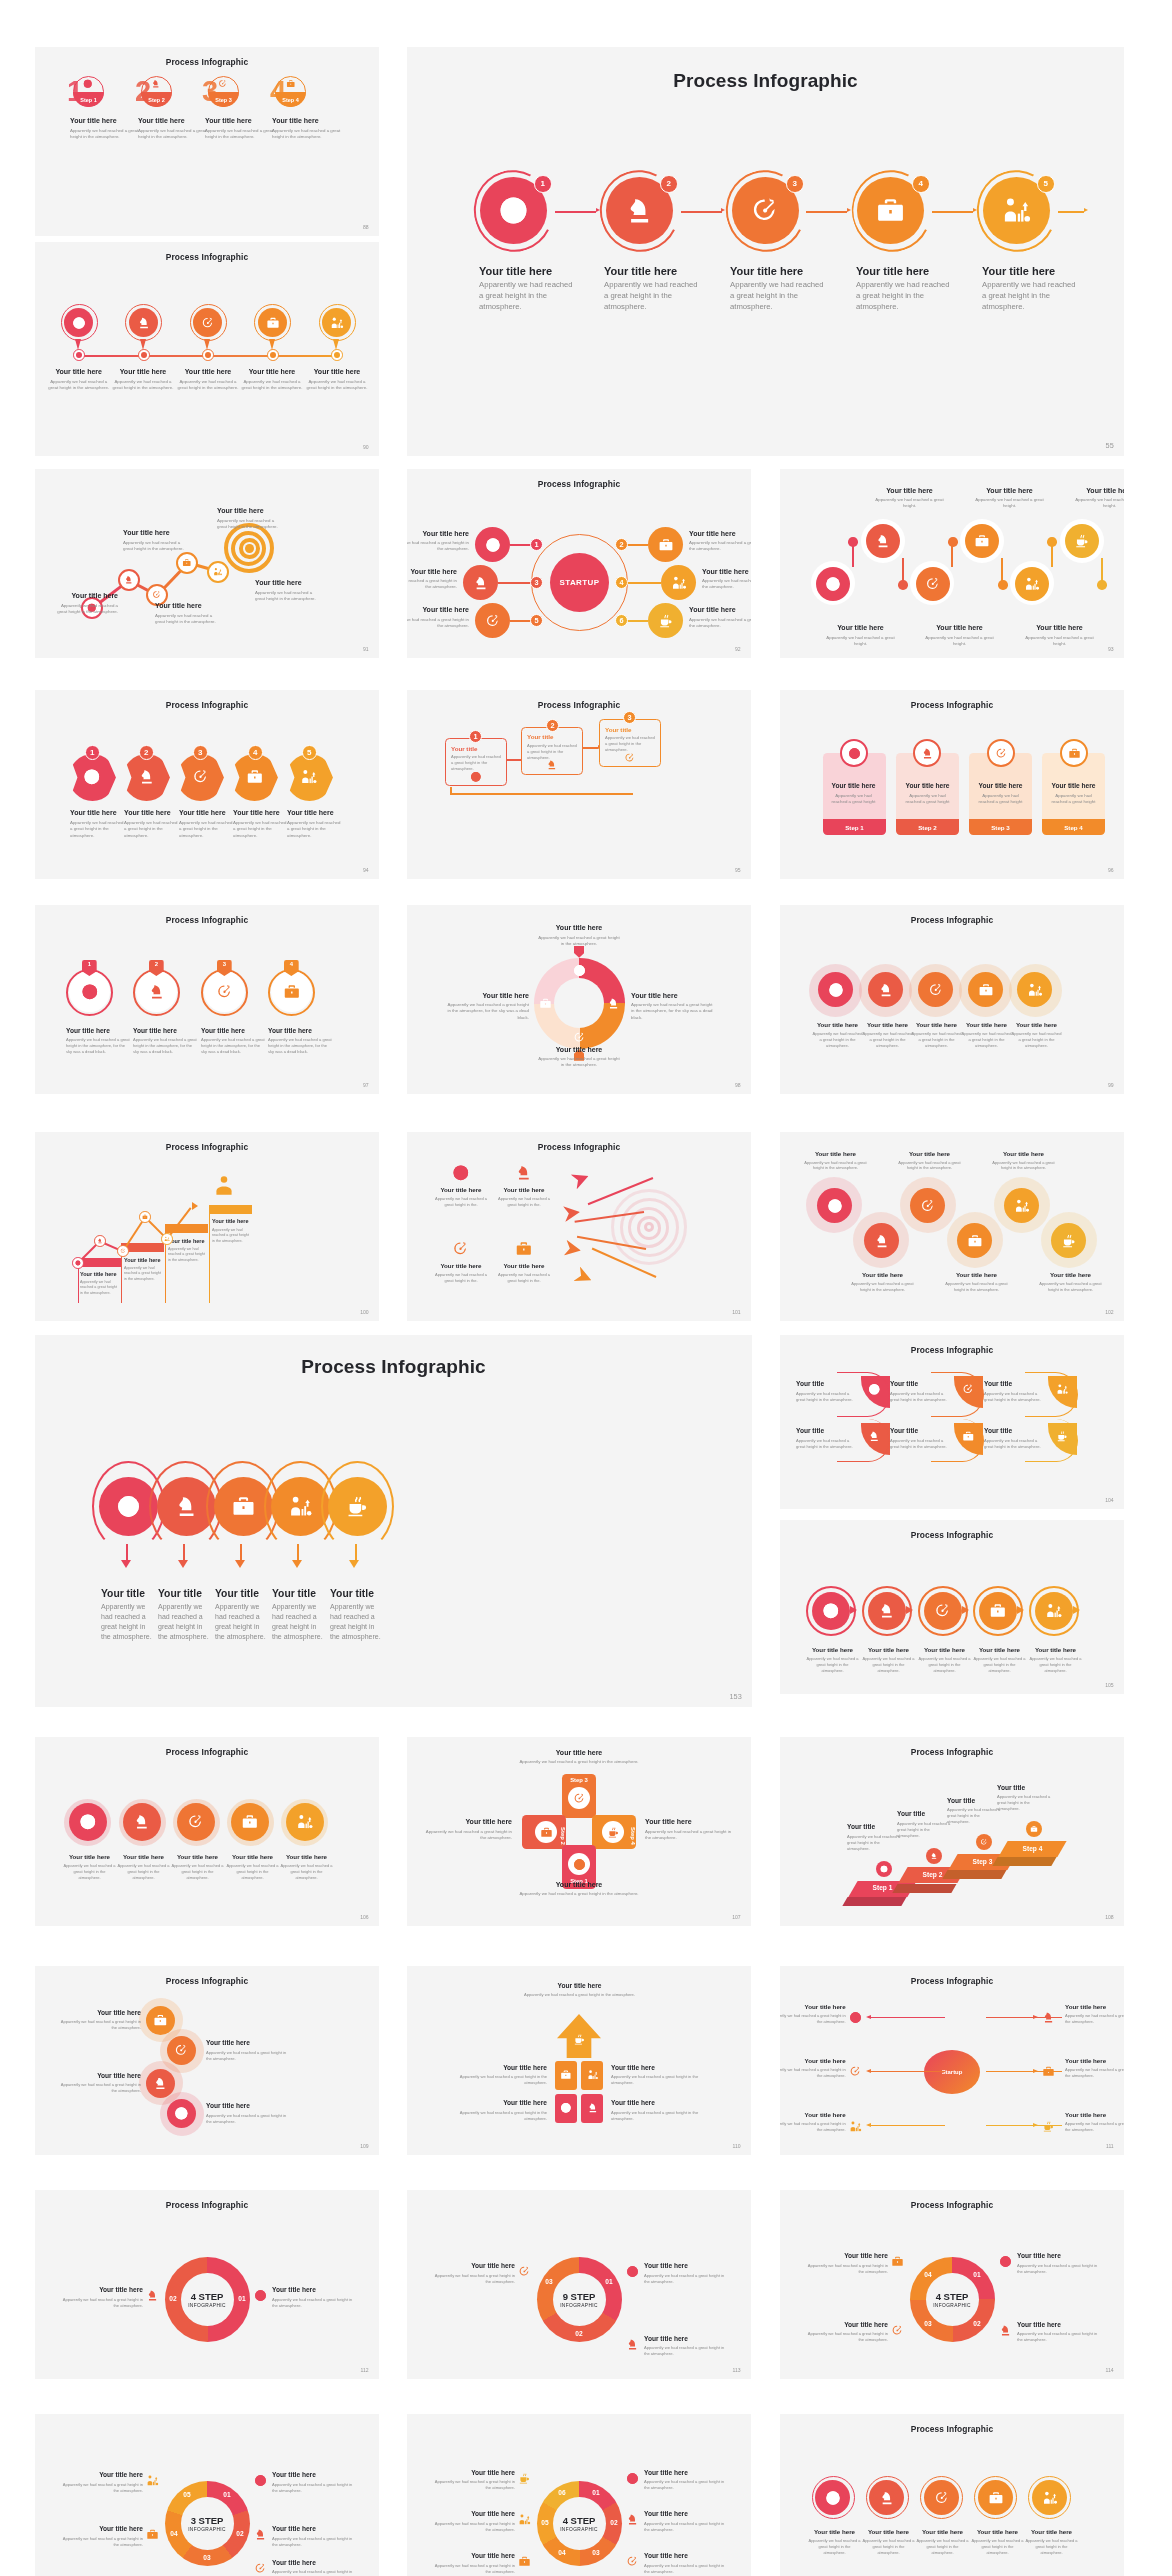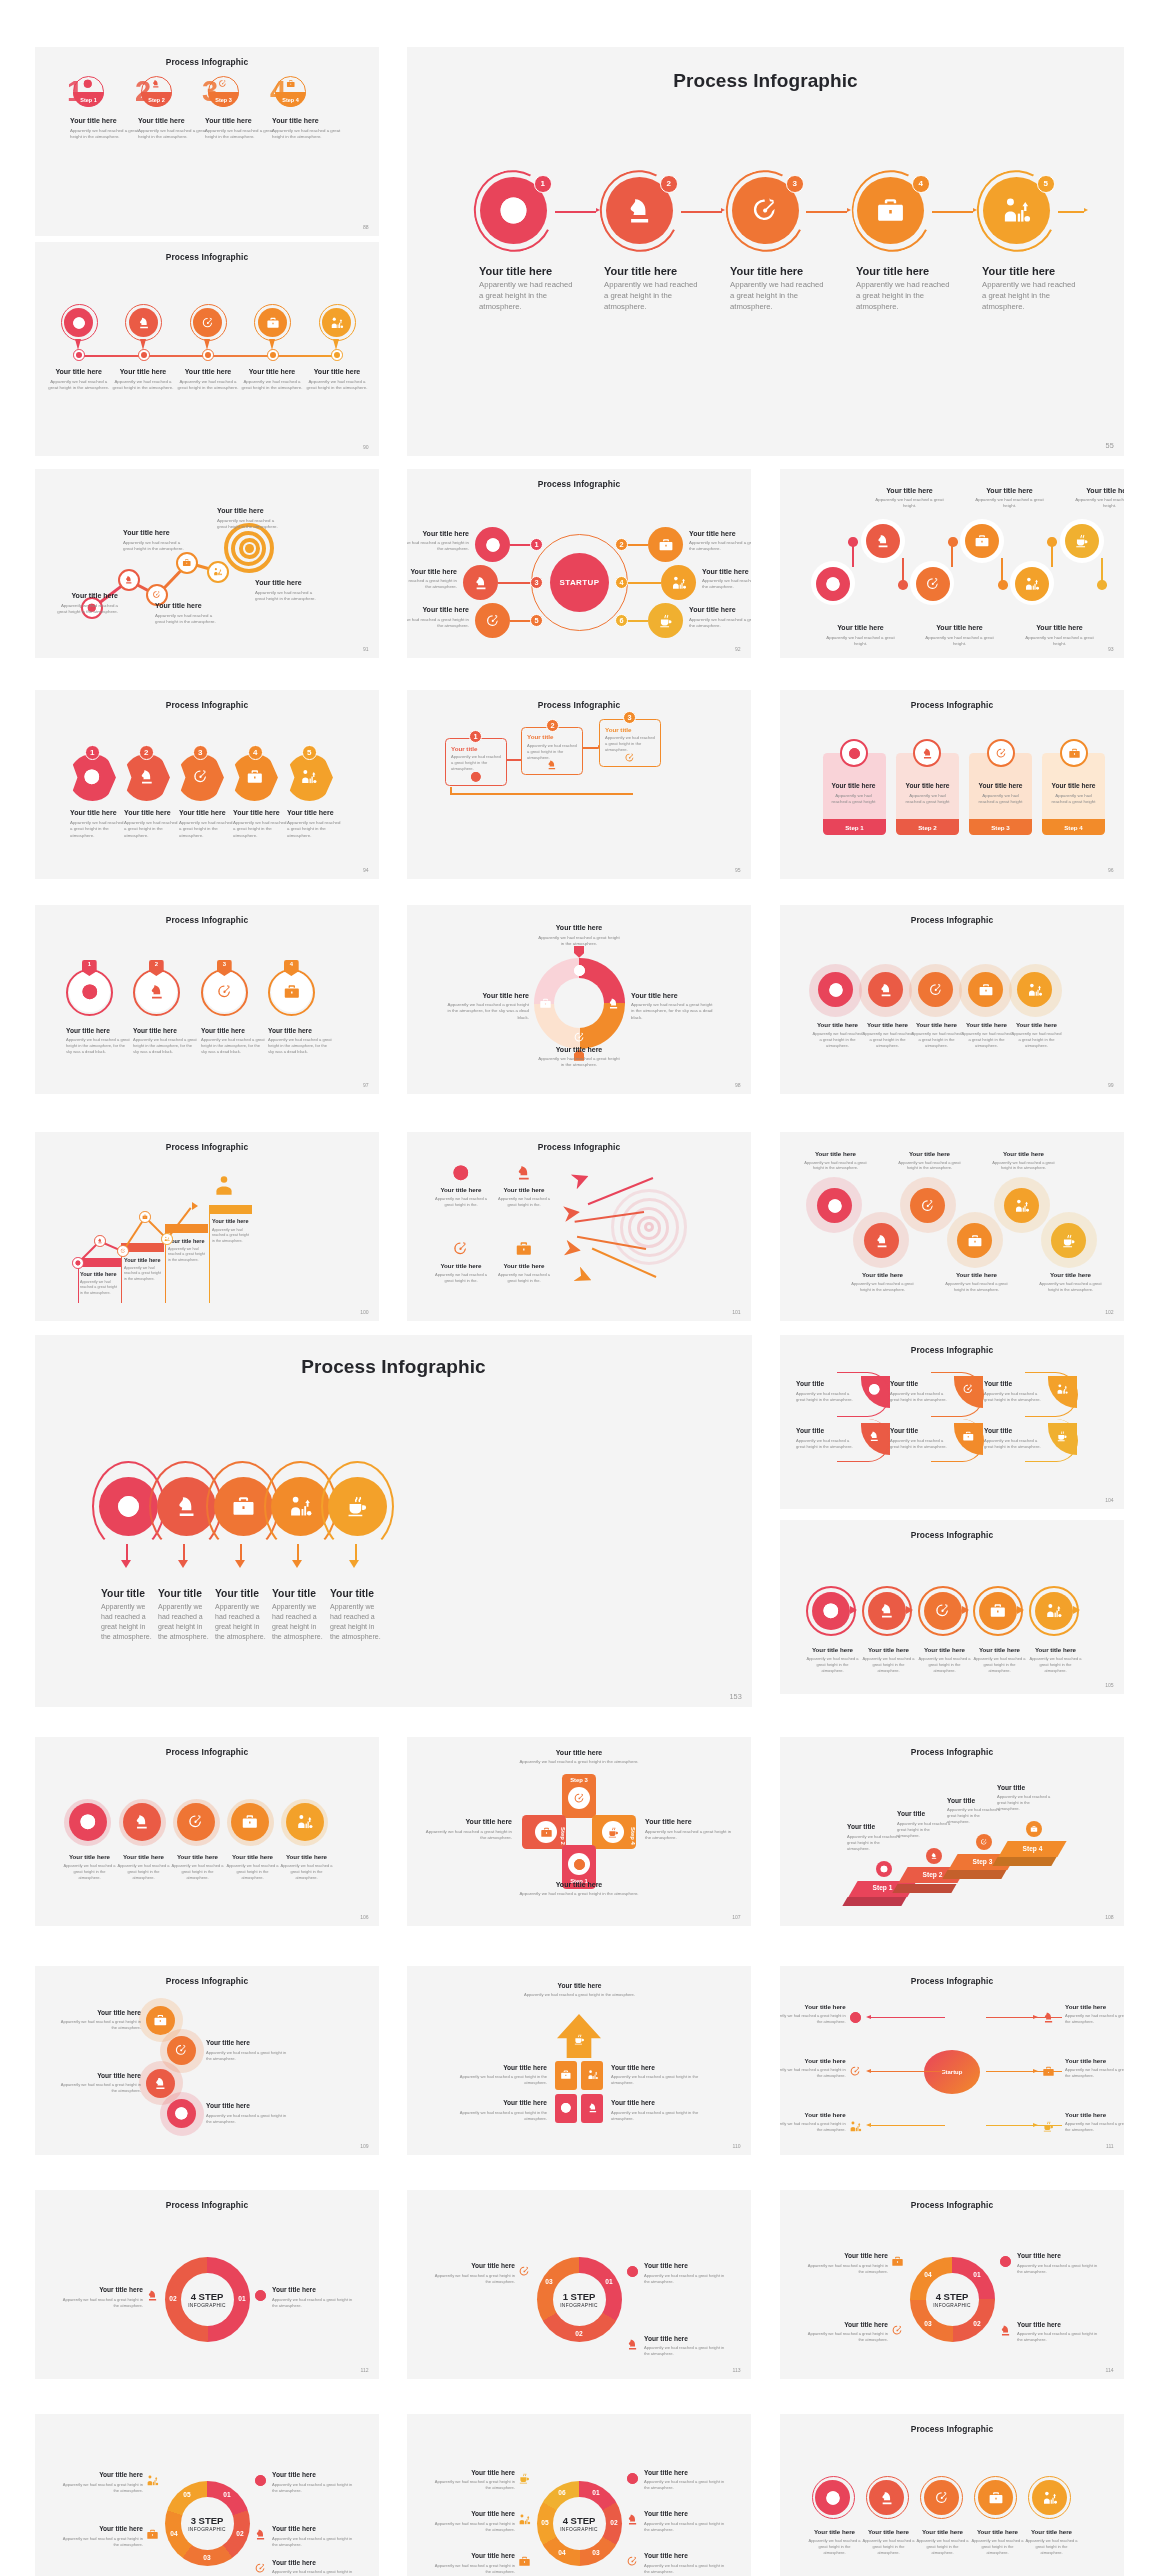--- a/index.html
+++ b/index.html
@@ -1394,21 +1394,21 @@
             <path d="M8.5 3.2c.3 1 .2 1.9-.3 2.7L5.6 9.3c-.7 1-.6 2.1.3 2.7l2 1.3-.6 2.2h9.3V12c0-4.1-2.3-7.4-6-8.6zM5.5 18.6h13.2v2.6H5.5z"></path>
           </svg>
         </div>
       </div>
     </div>
     <div class="slide" style="left:407px;top:2190px;width:344px;height:189px;">
       <div class="s-num">113</div>
       <div style="position:absolute;left:0;top:0;width:344px;height:189px;">
         <div class="circ" style="position:absolute;left:130px;top:67px;width:85px;height:85px;background:conic-gradient(#e8445a 0% 33.333333333333336%,#ea5b45 33.333333333333336% 66.66666666666667%,#ef7534 66.66666666666667% 100%);"></div>
         <div class="circ" style="position:absolute;left:146px;top:83px;width:53px;height:53px;background:#f4f4f4;"></div>
-        <div style="position:absolute;left:140px;top:101px;width:64px;text-align:center;font-size:9.5px;font-weight:bold;color:#25262b;">1 STEP</div>
+        <div style="position:absolute;left:140px;top:101px;width:64px;text-align:center;font-size:9.5px;font-weight:bold;color:#25262b;">9 STEP</div>
         <div style="position:absolute;left:140px;top:113px;width:64px;text-align:center;font-size:4.8px;letter-spacing:0.4px;color:#25262b;">INFOGRAPHIC</div>
         <div style="position:absolute;left:194px;top:88px;width:16px;text-align:center;color:#fff;font-size:6.6px;font-weight:bold;">01</div>
         <div class="ttl" style="position:absolute;left:237px;top:72px;width:85px;font-size:6.6px;text-align:left;">Your title here</div>
         <div class="desc" style="position:absolute;left:237px;top:83px;width:85px;font-size:4.1px;text-align:left;">Apparently we had reached a great height in the atmosphere.</div>
         <div style="position:absolute;left:219px;top:75px;">
           <svg class="ico" width="13" height="13" viewBox="0 0 24 24" fill="#e8445a">
             <circle cx="12" cy="12" r="10"></circle>
             <rect x="11.2" y="5.5" width="1.6" height="7" fill="#fff" opacity="0"></rect>
             <path d="M12 2a10 10 0 100 20 10 10 0 000-20zm.9 4.6v5.1l3.4 2-.9 1.5-4.3-2.6V6.6z" fill="#e8445a"></path>
           </svg>

